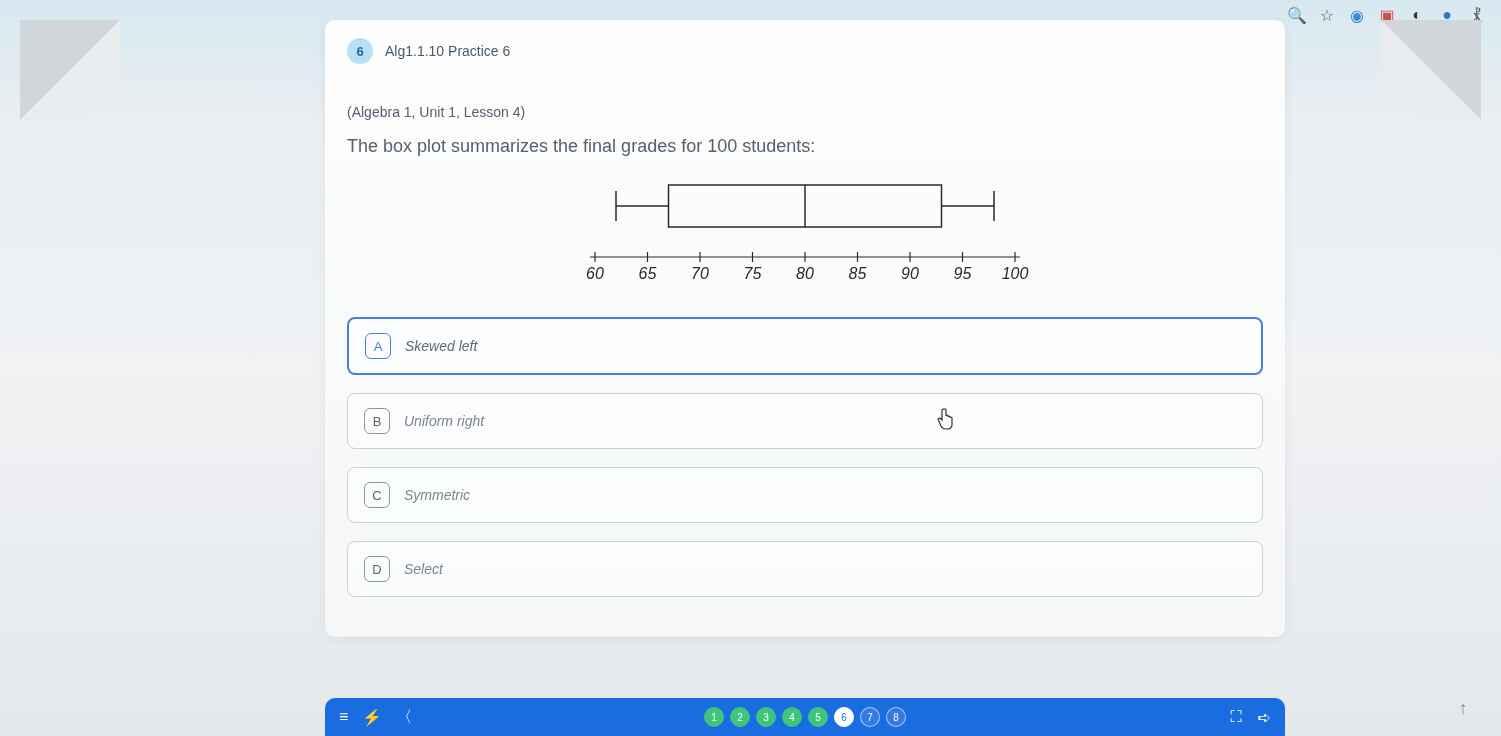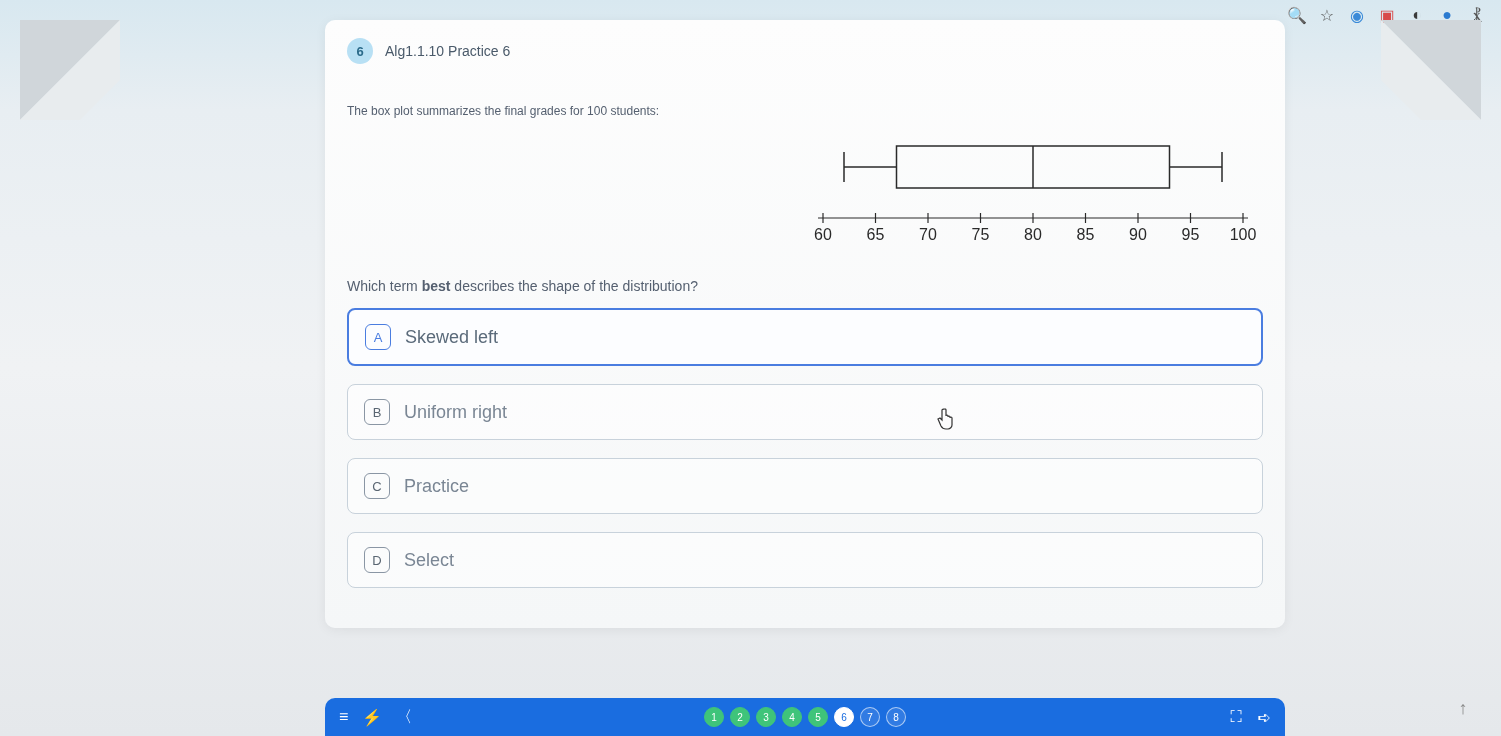--- a/index.html
+++ b/index.html
@@ -63,27 +63,28 @@
       font-size: 14px;
       font-weight: 500;
     }
     .meta {
       color: #556070;
       font-size: 14px;
       margin: 6px 0 16px 0;
     }
     .prompt {
       color: #556070;
-      font-size: 12px;
+      font-size: 18px;
       margin-bottom: 18px;
     }
     .chart-wrap {
       display: flex;
-      justify-content: flex-end;
+      justify-content: center;
       margin: 10px 0 22px 0;
+      font-style: italic;
     }
     .chart { }
     .q2 {
       color: #556070;
       font-size: 14px;
       margin-bottom: 14px;
     }
     .q2 strong { font-weight: 700; }
     .instr {
       color: #6a7684;
@@ -114,21 +115,22 @@
       color: #5a6672;
       font-weight: 500;
       flex-shrink: 0;
     }
     .choice.selected .letter {
       border-color: #4a7de0;
       color: #4a7de0;
     }
     .choice-text {
       color: #7a8694;
-      font-size: 18px;
+      font-size: 14px;
+      font-style: italic;
     }
     .choice.selected .choice-text { color: #5a6a7a; }
     .cursor-hand {
       position: absolute;
       top: 408px;
       left: 935px;
       font-size: 18px;
       color: #444;
       pointer-events: none;
     }
@@ -199,20 +201,21 @@
       <polygon points="0,0 100,100 40,100 0,60" fill="#e8ecee"></polygon>
     </svg>
 </div>
 
 <div class="card">
   <div class="card-header">
     <div class="qnum">6</div>
     <div class="qtitle">Alg1.1.10 Practice 6</div>
   </div>
 
+  <div class="meta">(Algebra 1, Unit 1, Lesson 4)</div>
   <div class="prompt">The box plot summarizes the final grades for 100 students:</div>
 
   <div class="chart-wrap">
     <svg class="chart" id="boxplot-svg" width="460" height="120">
         <line x1="41" y1="31" x2="93.5" y2="31" stroke="#2a2a2a" stroke-width="1.5"></line>
         <line x1="366.5" y1="31" x2="419" y2="31" stroke="#2a2a2a" stroke-width="1.5"></line>
         <line x1="41" y1="16" x2="41" y2="46" stroke="#2a2a2a" stroke-width="1.5"></line>
         <line x1="419" y1="16" x2="419" y2="46" stroke="#2a2a2a" stroke-width="1.5"></line>
         <rect x="93.5" y="10" width="273" height="42" fill="none" stroke="#2a2a2a" stroke-width="1.5"></rect>
         <line x1="230" y1="10" x2="230" y2="52" stroke="#2a2a2a" stroke-width="1.5"></line>
@@ -231,36 +234,33 @@
         <text x="282.5" y="104" text-anchor="middle" font-size="16" fill="#2a2a2a" font-family="Arial">85</text>
         <line x1="335" y1="77" x2="335" y2="87" stroke="#2a2a2a" stroke-width="1.2"></line>
         <text x="335" y="104" text-anchor="middle" font-size="16" fill="#2a2a2a" font-family="Arial">90</text>
         <line x1="387.5" y1="77" x2="387.5" y2="87" stroke="#2a2a2a" stroke-width="1.2"></line>
         <text x="387.5" y="104" text-anchor="middle" font-size="16" fill="#2a2a2a" font-family="Arial">95</text>
         <line x1="440" y1="77" x2="440" y2="87" stroke="#2a2a2a" stroke-width="1.2"></line>
         <text x="440" y="104" text-anchor="middle" font-size="16" fill="#2a2a2a" font-family="Arial">100</text>
       </svg>
   </div>
 
-  <div class="q2">
-    <span>Which term </span><strong>best</strong><span> describes the shape of the distribution?</span>
-  </div>
 
   <div class="choices" id="choices">
       <div class="choice selected">
         <div class="letter">A</div>
         <div class="choice-text">Skewed left</div>
       </div>
       <div class="choice">
         <div class="letter">B</div>
         <div class="choice-text">Uniform right</div>
       </div>
       <div class="choice">
         <div class="letter">C</div>
-        <div class="choice-text">Practice</div>
+        <div class="choice-text">Symmetric</div>
       </div>
       <div class="choice">
         <div class="letter">D</div>
         <div class="choice-text">Select</div>
       </div>
     </div>
 </div>
 
 <div class="cursor-hand">
   <svg width="20" height="24" viewBox="0 0 20 24">

